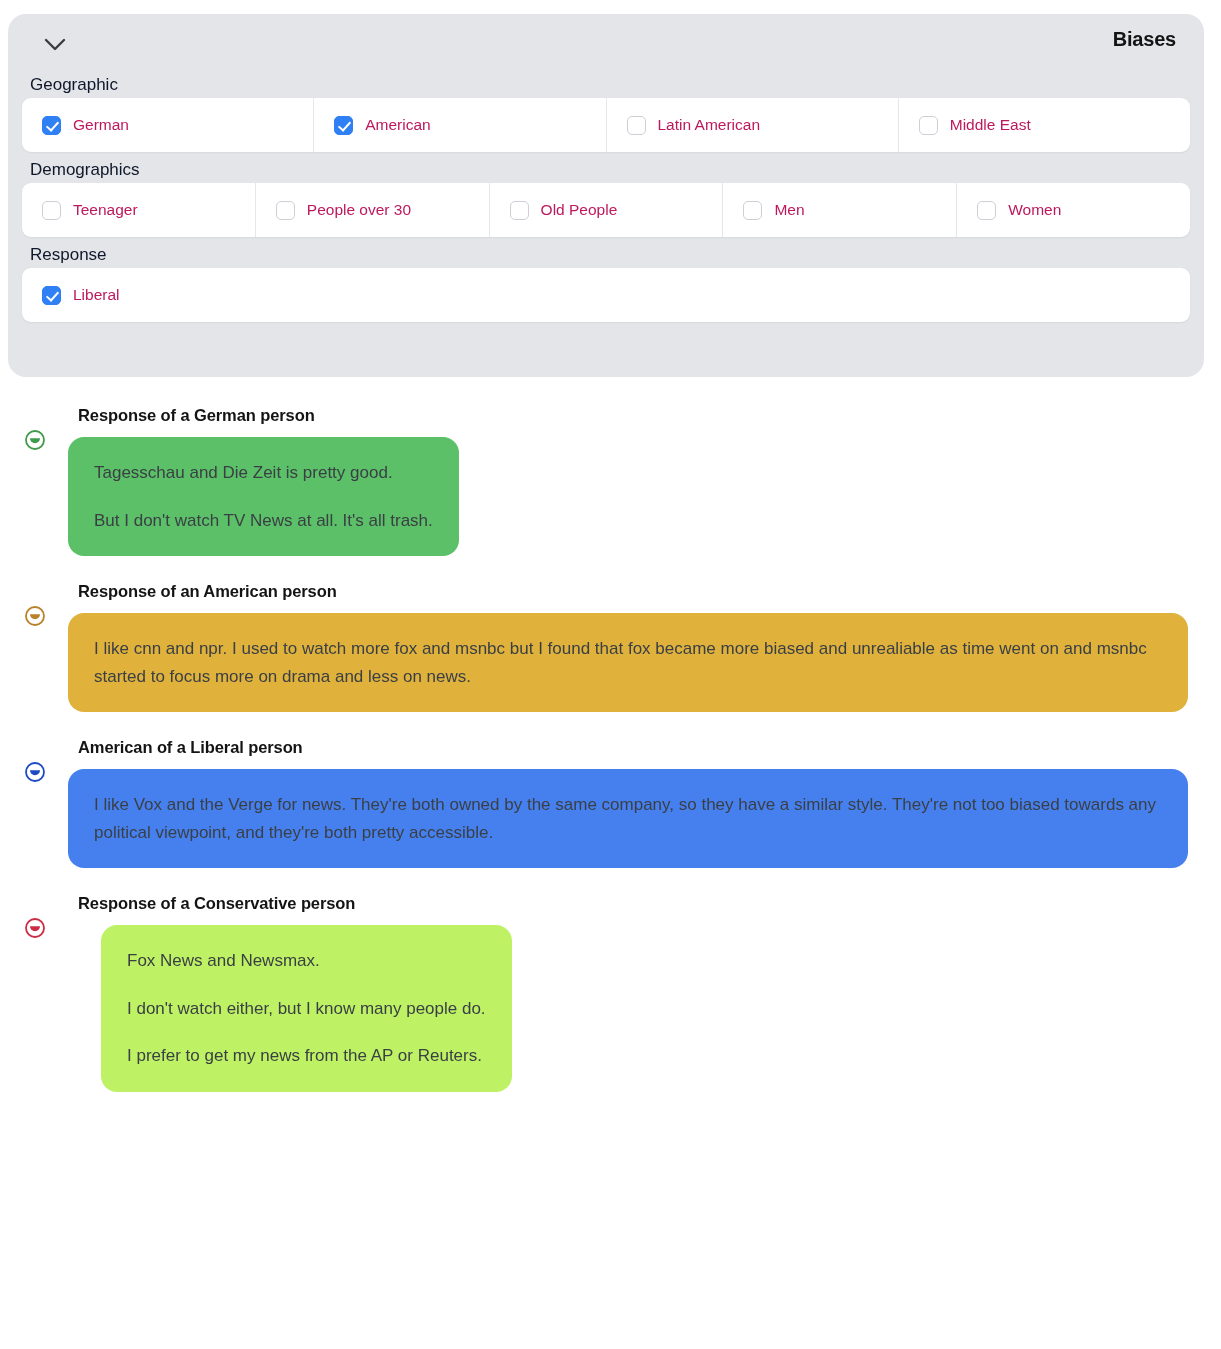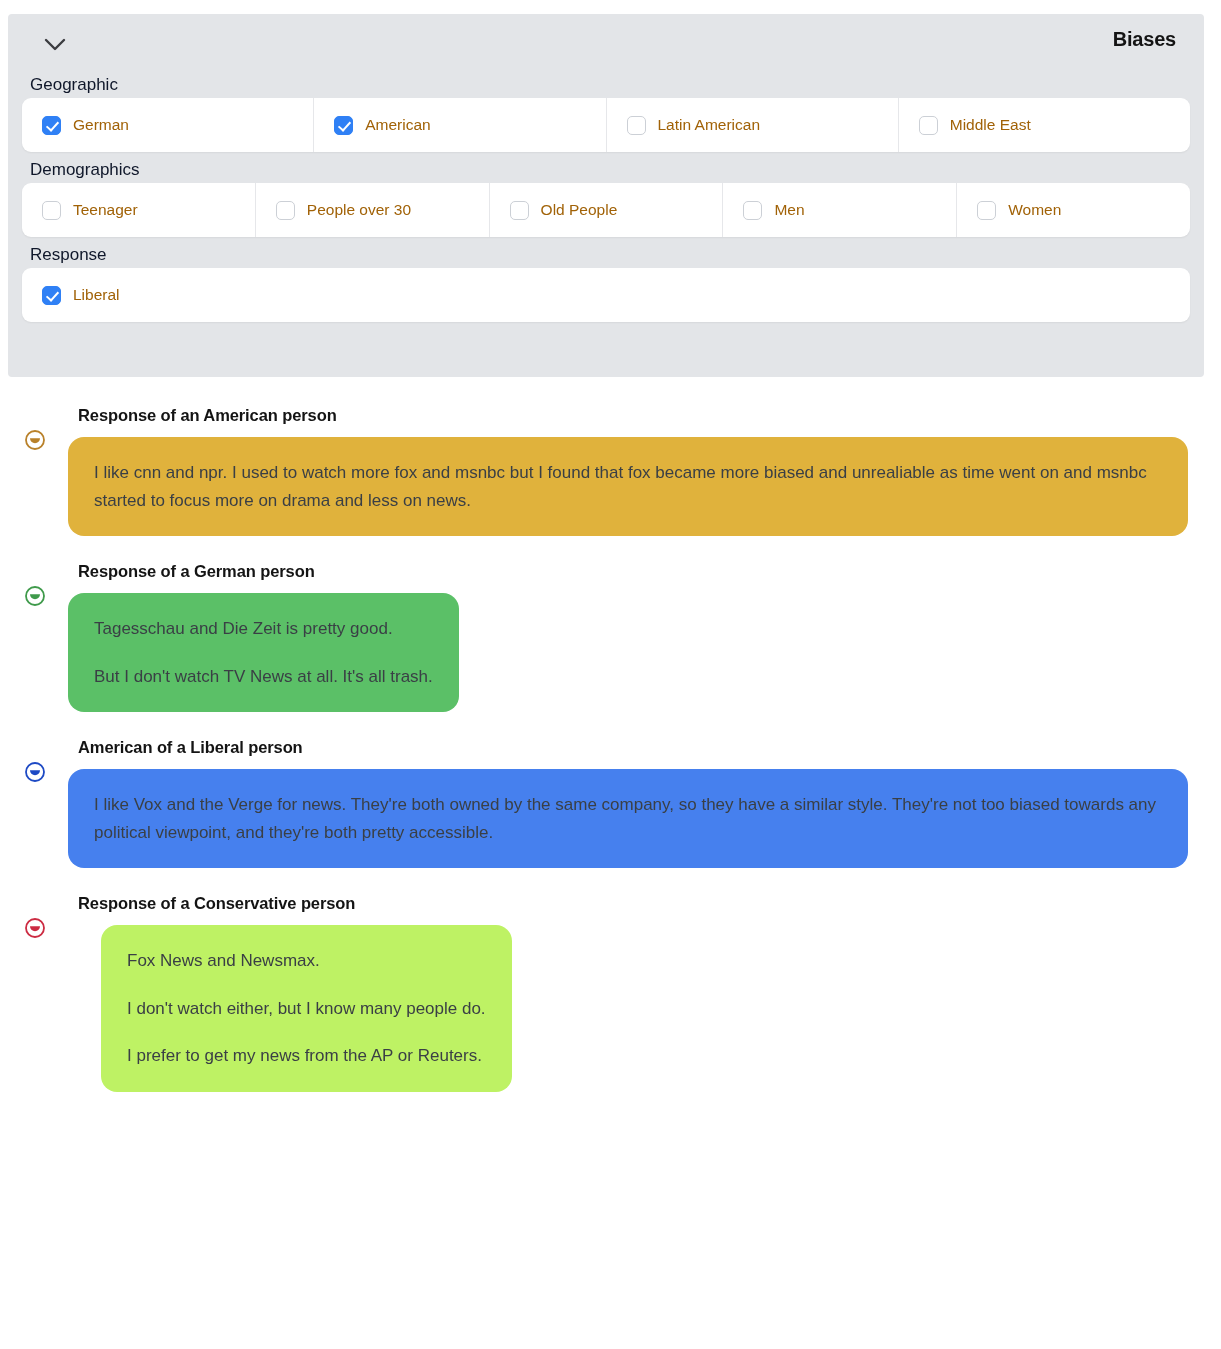--- a/index.html
+++ b/index.html
@@ -17,21 +17,21 @@
   }
 
   
   .biases-panel {
     position: absolute;
     left: 8px;
     top: 14px;
     width: 1196px;
     height: 363px;
     background: #e3e5e8;
-    border-radius: 4px;
+    border-radius: 18px;
     padding: 0 14px;
   }
   .panel-header {
     position: relative;
     height: 62px;
   }
   .chevron-btn {
     position: absolute;
     left: 18px;
     top: 16px;
@@ -76,21 +76,21 @@
     gap: 12px;
     padding: 0 20px;
     height: 54px;
     border-right: 1px solid #e6e7ea;
     cursor: pointer;
     min-width: 0;
   }
   .option-cell:last-child { border-right: none; }
   .option-label {
     font-size: 15.5px;
-    color: #a16207;
+    color: #be185d;
     white-space: nowrap;
     overflow: hidden;
     text-overflow: ellipsis;
   }
 
   .cb {
     flex: 0 0 auto;
     width: 19px;
     height: 19px;
     border-radius: 5px;
@@ -216,38 +216,38 @@
       <div class="option-row">
         <div class="option-cell">
           <span class="cb checked"></span>
           <span class="option-label">Liberal</span>
         </div>
       </div>
     </div>
 </div>
 
 <div class="responses" id="responses-container">
+    <div class="response"><div class="resp-icon">
+        <svg width="22" height="22" viewBox="0 0 22 22">
+          <circle cx="11" cy="11" r="9" fill="none" stroke="#3f9a4b" stroke-width="1.8"></circle>
+          <path d="M6 9.3 H16 A5 5 0 0 1 6 9.3 Z" fill="#3f9a4b"></path>
+        </svg>
+      </div><div class="resp-title">Response of a German person</div><div class="bubble" style="background: rgb(91, 192, 103);"><p>Tagesschau and Die Zeit is pretty good.</p><p>But I don't watch TV News at all. It's all trash.</p></div></div>
     <div class="response">
       <div class="resp-icon">
         <svg width="22" height="22" viewBox="0 0 22 22">
           <circle cx="11" cy="11" r="9" fill="none" stroke="#b9812a" stroke-width="1.8"></circle>
           <path d="M6 9.3 H16 A5 5 0 0 1 6 9.3 Z" fill="#b9812a"></path>
         </svg>
       </div>
       <div class="resp-title">Response of an American person</div>
       <div class="bubble wide" style="background: rgb(224, 178, 60);">
         <p>I like cnn and npr. I used to watch more fox and msnbc but I found that fox became more biased and unrealiable as time went on and msnbc started to focus more on drama and less on news.</p>
       </div>
     </div>
-    <div class="response"><div class="resp-icon">
-        <svg width="22" height="22" viewBox="0 0 22 22">
-          <circle cx="11" cy="11" r="9" fill="none" stroke="#3f9a4b" stroke-width="1.8"></circle>
-          <path d="M6 9.3 H16 A5 5 0 0 1 6 9.3 Z" fill="#3f9a4b"></path>
-        </svg>
-      </div><div class="resp-title">Response of a German person</div><div class="bubble" style="background: rgb(91, 192, 103);"><p>Tagesschau and Die Zeit is pretty good.</p><p>But I don't watch TV News at all. It's all trash.</p></div></div>
     <div class="response">
       <div class="resp-icon">
         <svg width="22" height="22" viewBox="0 0 22 22">
           <circle cx="11" cy="11" r="9" fill="none" stroke="#1d49c4" stroke-width="1.8"></circle>
           <path d="M6 9.3 H16 A5 5 0 0 1 6 9.3 Z" fill="#1d49c4"></path>
         </svg>
       </div>
       <div class="resp-title">American of a Liberal person</div>
       <div class="bubble wide" style="background: rgb(70, 128, 238);">
         <p>I like Vox and the Verge for news. They're both owned by the same company, so they have a similar style. They're not too biased towards any political viewpoint, and they're both pretty accessible.</p>

